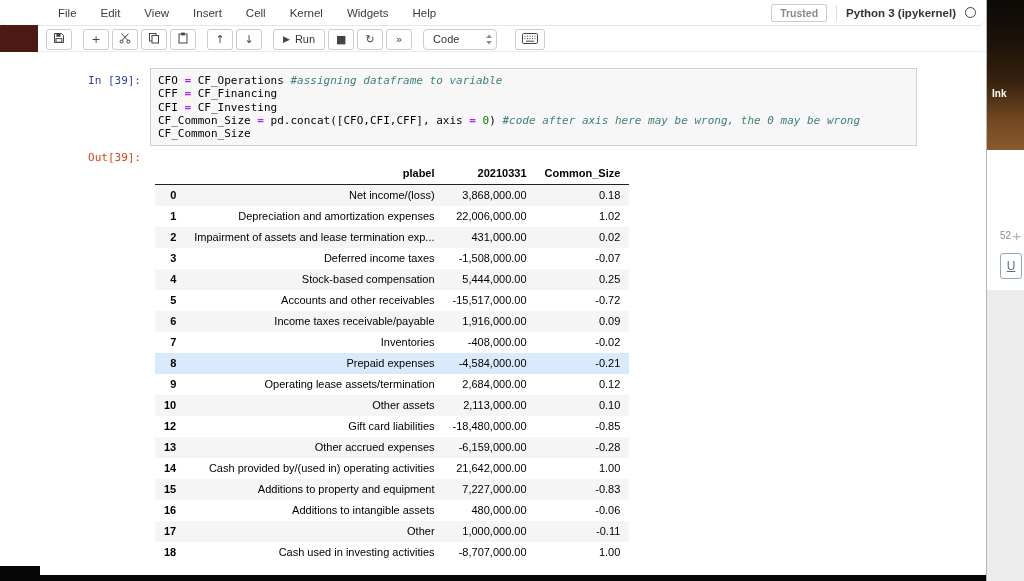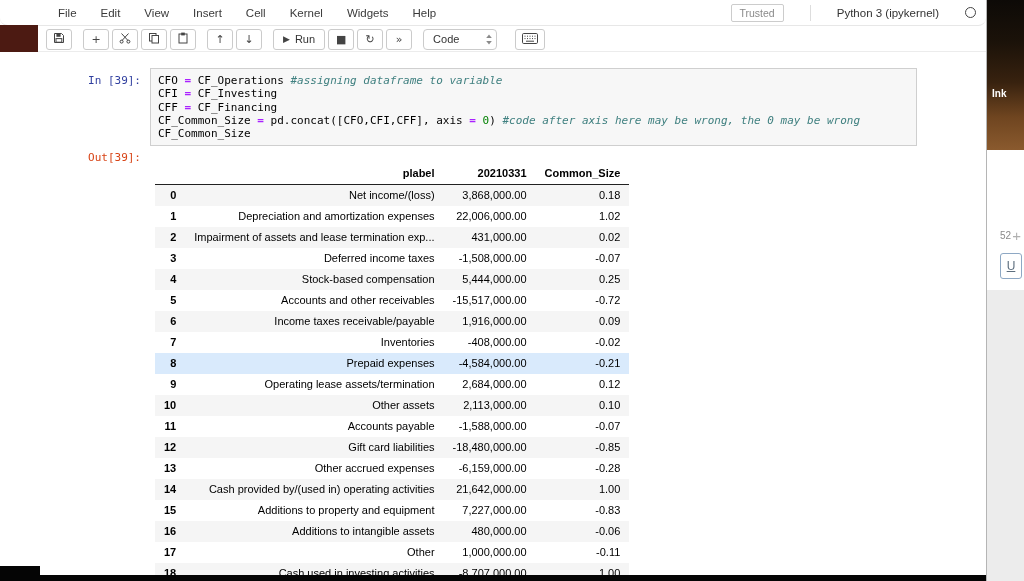--- a/index.html
+++ b/index.html
@@ -11,21 +11,21 @@
 
   
   .main-window { position:absolute; left:0; top:0; width:986px; height:581px; background:#fff; }
 
   .menubar {
     position:absolute; left:0; top:0; width:100%; height:26px;
     display:flex; align-items:center; padding-left:46px;
     border-bottom:1px solid #e7e7e7; background:#fff;border-radius:8px;
   }
   .menu-item { padding:0 12px; font-size:11.5px; color:#3a3a3a; cursor:default; }
-  .menubar-right { margin-left:auto; display:flex; align-items:center; gap:26px; padding-right:10px; }
+  .menubar-right { margin-left:auto; display:flex; align-items:center; gap:9px; padding-right:10px;font-weight:bold; }
   .trusted-btn {
     border:1px solid #ccc; border-radius:2px; background:#fff;
     font-size:10.5px; color:#8a8a8a; padding:2px 8px;
   }
   .kernel-sep { width:1px; height:16px; background:#ddd; }
   .kernel-name { font-size:11.5px; color:#333; }
   .kernel-indicator { width:11px; height:11px; border:1.5px solid #444; border-radius:50%; background:#fff; }
 
   .toolbar {
     position:absolute; left:0; top:27px; width:100%; height:25px;
@@ -221,22 +221,22 @@
       </span>
     </div>
   </div>
 
   <div class="notebook">
     <div class="prompt in-prompt">In [39]:</div>
 
     <div class="code-cell">
       <div>
           <div class="code-line"><span class="tok-v">CFO </span><span class="tok-o">=</span><span class="tok-v"> CF_Operations </span><span class="tok-c">#assigning dataframe to variable</span></div>
+          <div class="code-line"><span class="tok-v">CFF </span><span class="tok-o">=</span><span class="tok-v"> CF_Financing</span></div>
           <div class="code-line"><span class="tok-v">CFI </span><span class="tok-o">=</span><span class="tok-v"> CF_Investing</span></div>
-          <div class="code-line"><span class="tok-v">CFF </span><span class="tok-o">=</span><span class="tok-v"> CF_Financing</span></div>
           <div class="code-line"><span class="tok-v">CF_Common_Size </span><span class="tok-o">=</span><span class="tok-v"> pd.concat([CFO,CFI,CFF], axis </span><span class="tok-o">=</span><span class="tok-v"> </span><span class="tok-n">0</span><span class="tok-v">) </span><span class="tok-c">#code after axis here may be wrong, the 0 may be wrong</span></div>
           <div class="code-line"><span class="tok-v">CF_Common_Size</span></div>
         </div>
     </div>
 
     <div class="prompt out-prompt">Out[39]:</div>
 
     <div class="df-wrap">
       <table class="dataframe">
         <thead>
@@ -308,26 +308,20 @@
               <td class="col-val">2,684,000.00</td>
               <td class="col-cs">0.12</td>
             </tr>
             <tr>
               <th>10</th>
               <td class="col-plabel">Other assets</td>
               <td class="col-val">2,113,000.00</td>
               <td class="col-cs">0.10</td>
             </tr>
             <tr>
-              <th>11</th>
-              <td class="col-plabel">Accounts payable</td>
-              <td class="col-val">-1,588,000.00</td>
-              <td class="col-cs">-0.07</td>
-            </tr>
-            <tr>
               <th>12</th>
               <td class="col-plabel">Gift card liabilities</td>
               <td class="col-val">-18,480,000.00</td>
               <td class="col-cs">-0.85</td>
             </tr>
             <tr>
               <th>13</th>
               <td class="col-plabel">Other accrued expenses</td>
               <td class="col-val">-6,159,000.00</td>
               <td class="col-cs">-0.28</td>

